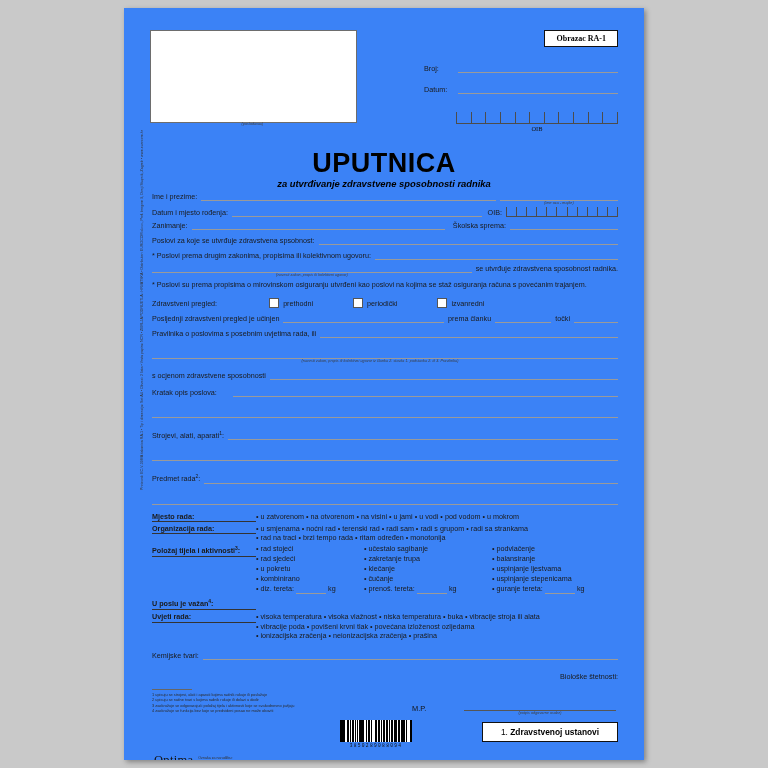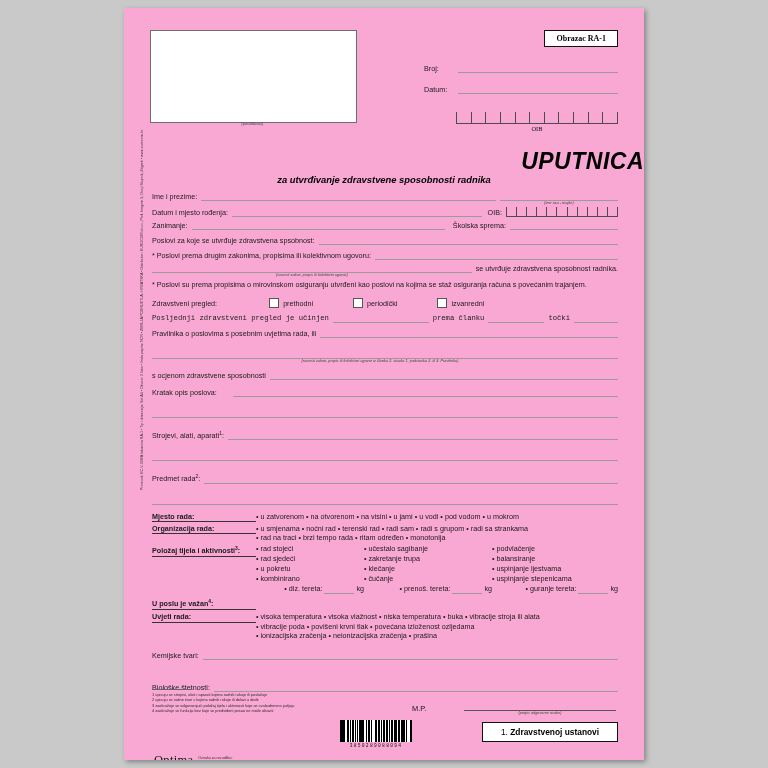--- a/index.html
+++ b/index.html
@@ -14,21 +14,21 @@
     font-family: "Liberation Sans", sans-serif;
   }
 
   
   #sheet {
     position: absolute;
     left: 124px;
     top: 8px;
     width: 520px;
     height: 752px;
-    background: #f9a8d4;
+    background: #3b82f6;
     box-shadow: 2px 2px 5px rgba(0,0,0,0.35);
     overflow: hidden;
   }
 
   
   .ln {
     border-bottom: 1px solid #9a9a9a;
     flex: 1 1 auto;
     height: 9px;
   }
@@ -111,26 +111,24 @@
     margin-top: 1px;
   }
 
   
   #title-block {
     position: absolute;
     left: 0; top: 140px; width: 520px;
     text-align: center;
   }
   #title {
-    font-size: 23px;
+    font-size: 27px;
     font-weight: bold;
-    font-style: italic;
     letter-spacing: 0.5px;
     color: #000;
-    text-align: right;
   }
   #subtitle {
     font-size: 9.4px;
     font-weight: bold;
     font-style: italic;
     color: #000;
     margin-top: -1px;
   }
 
   
@@ -171,21 +169,21 @@
     line-height: 9.5px;
     white-space: nowrap;
   }
   .lrow .vals { flex: 1 1 auto; line-height: 9.5px; }
   .vals div { white-space: nowrap; }
   .cols3 { display: flex; }
   .cols3 > div { line-height: 10px; }
   .c1 { width: 108px; }
   .c2 { width: 128px; }
   .c3 { flex: 1 1 auto; }
-  .kgline { display: flex; align-items: flex-end; justify-content: flex-end; }
+  .kgline { display: flex; align-items: flex-end; }
   .kgline .ln-fixed { width: 30px; margin: 0 2px; }
   sup { font-size: 5px; }
 
   
   #footnotes {
     position: absolute;
     left: 28px; top: 681px;
     width: 250px;
   }
   #fn-rule { border-top: 1px solid #666; width: 40px; margin-bottom: 2px; }
@@ -401,21 +399,21 @@
       <span style="width:40px;"></span>
       <span class="cbx"></span>
       <span class="gap4"></span>
       <span>periodički</span>
       <span style="width:40px;"></span>
       <span class="cbx"></span>
       <span class="gap4"></span>
       <span>izvanredni</span>
     </div>
 
-    <div class="row" style="margin-top:5px;font-family:Liberation Mono, monospace;">
+    <div class="row" style="margin-top:5px;">
       <span>Posljednji zdravstveni pregled je učinjen</span>
       <span class="gap4"></span>
       <span class="ln"></span>
       <span class="gap4"></span>
       <span>prema članku</span>
       <span class="gap4"></span>
       <span class="ln-fixed" style="width:56px;"></span>
       <span class="gap4"></span>
       <span>točki</span>
       <span class="gap4"></span>
@@ -535,21 +533,21 @@
           <div>• ionizacijska zračenja • neionizacijska zračenja • prašina</div>
         </span>
       </div>
     </div>
 
     <div class="row" style="margin-top:9px;">
       <span>Kemijske tvari:</span>
       <span class="gap4"></span>
       <span class="ln"></span>
     </div>
-    <div class="row" style="margin-top:22px;">
+    <div class="row" style="margin-top:12px;flex-direction:column;">
       <span>Biološke štetnosti:</span>
       <span class="gap4"></span>
       <span class="ln"></span>
     </div>
   </div>
 
   <div id="footnotes">
     <div id="fn-rule"></div>
     <div class="fn">1 upisuju se strojevi, alati i aparati kojima radnik rukuje ili poslužuje</div>
     <div class="fn">2 upisuju se radne tvari s kojima radnik rukuje ili dolazi u dodir</div>

